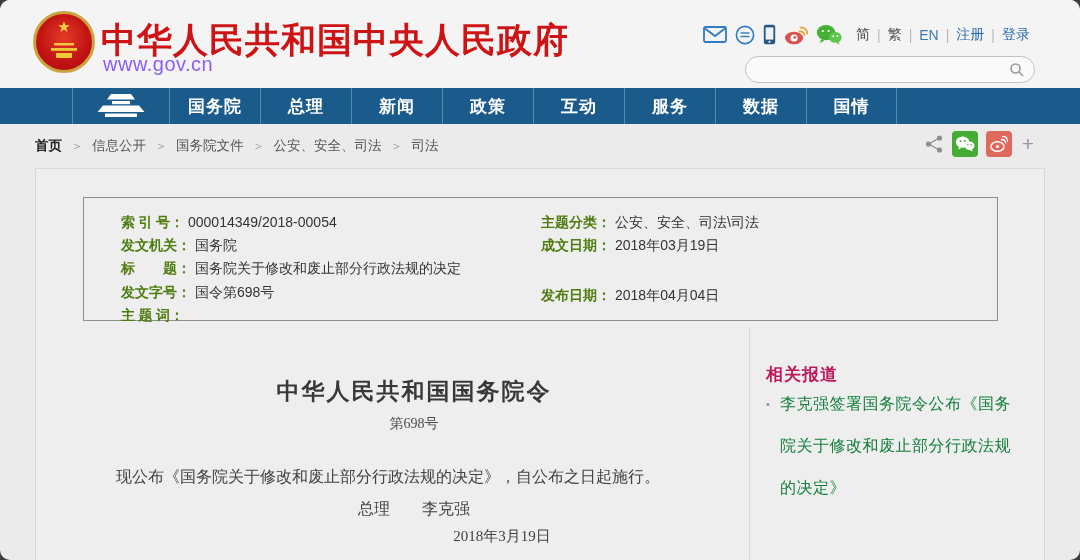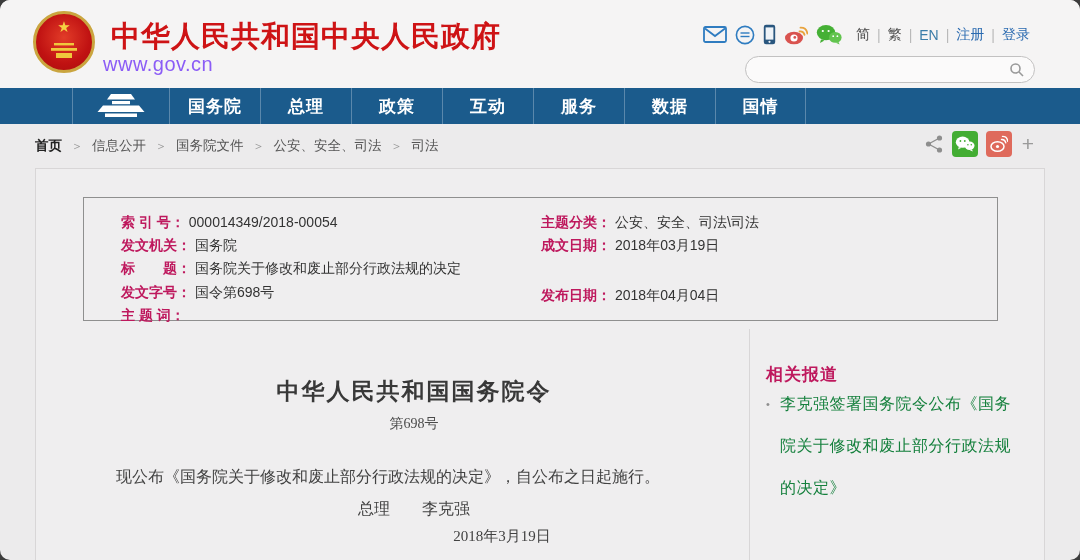--- a/index.html
+++ b/index.html
@@ -8,22 +8,22 @@
            border-radius:10px; overflow:hidden; }
 
   
   .top-header{ position:absolute; left:0; top:0; width:1080px; height:88px; background:#f5f4f4; }
   .emblem{ position:absolute; left:33px; top:11px; width:62px; height:62px; border-radius:50%;
            background:radial-gradient(circle at 50% 42%, #e23c28 0%, #c01212 60%, #a80d0d 100%);
            border:3px solid #caa53f; }
   .emblem-star{ position:absolute; left:0; right:0; top:5px; text-align:center;
                 color:#f5d142; font-size:15px; line-height:15px; }
   .emblem-gate{ position:absolute; left:50%; bottom:7px; transform:translateX(-50%); }
-  .site-title{ position:absolute; left:101px; top:17px; font-size:29px; font-weight:bold;
-               color:#ce1315; letter-spacing:1px; cursor:pointer;margin-left:10px; }
+  .site-title{ position:absolute; left:101px; top:17px; font-size:35px; font-weight:bold;
+               color:#ce1315; letter-spacing:1px; cursor:pointer; }
   .site-url{ position:absolute; left:103px; top:53px; font-size:20px; color:#8b5cf6; letter-spacing:0.5px; }
 
   .top-icons{ position:absolute; top:24px; right:50px; display:flex; align-items:center; gap:8px; }
   .top-icons .ico{ display:inline-flex; align-items:center; justify-content:center; cursor:pointer; }
   .lang-row{ display:flex; align-items:center; gap:7px; margin-left:6px; font-size:14px; }
   .lang-row .sep{ color:#b9b9b9; }
   .lang-plain{ color:#4a4a4a; cursor:pointer; }
   .lang-en{ color:#3a7ca8; cursor:pointer; }
   .lang-blue{ color:#2a6ab0; cursor:pointer; }
 
@@ -62,21 +62,21 @@
   
   .panel{ position:absolute; left:35px; top:44px; width:1010px; height:400px;
           background:#efeeef; border:1px solid #d8d6d7; }
 
   .meta-table{ position:absolute; left:47px; top:28px; width:915px; height:124px;
                border:1px solid #8f8f8f; font-size:14px; color:#333; }
   .meta-col-left{ position:absolute; left:37px; top:13px; }
   .meta-col-right{ position:absolute; left:457px; top:13px; }
   .meta-row{ height:23.2px; line-height:23.2px; white-space:nowrap; }
   .meta-row.gap{ margin-top:27px; }
-  .meta-label{ font-weight:bold; color:#be185d; }
+  .meta-label{ font-weight:bold; color:#4d7c0f;font-family:Liberation Serif, serif; }
   .meta-value{ color:#333; margin-left:4px; }
 
   .doc-area{ position:absolute; left:48px; top:0; width:660px;
              font-family:"Liberation Serif","DejaVu Serif",serif; color:#3d3d3d; }
   .doc-title{ position:absolute; left:0; top:207px; width:660px; text-align:center;
               font-size:23px; font-weight:bold; letter-spacing:2px; color:#383838;font-family:Liberation Serif, serif; }
   .doc-number{ position:absolute; left:0; top:246px; width:660px; text-align:center;
                font-size:14px; color:#4a4a4a; }
   .doc-text{ position:absolute; left:0; top:298px; width:660px; font-size:16px;
              text-indent:2em; color:#424242; }
@@ -182,20 +182,21 @@
     <div class="nav-cell icon-cell">
       <svg width="52" height="26" viewBox="0 0 52 26">
           <path d="M16 1 L36 1 L40 6.5 L12 6.5 Z" fill="#fff"></path>
           <rect x="17" y="8" width="18" height="3.2" fill="#fff"></rect>
           <path d="M8 12.5 L44 12.5 L49.5 19 L2.5 19 Z" fill="#fff"></path>
           <rect x="10" y="20.5" width="32" height="3.5" fill="#fff"></rect>
         </svg>
     </div>
     <div class="nav-cell text-cell">国务院</div>
     <div class="nav-cell text-cell">总理</div>
+    <div class="nav-cell text-cell">新闻</div>
     <div class="nav-cell text-cell">政策</div>
     <div class="nav-cell text-cell">互动</div>
     <div class="nav-cell text-cell">服务</div>
     <div class="nav-cell text-cell">数据</div>
     <div class="nav-cell text-cell last">国情</div>
   </div>
 
   <div class="page-body">
 
     <div class="breadcrumb">

